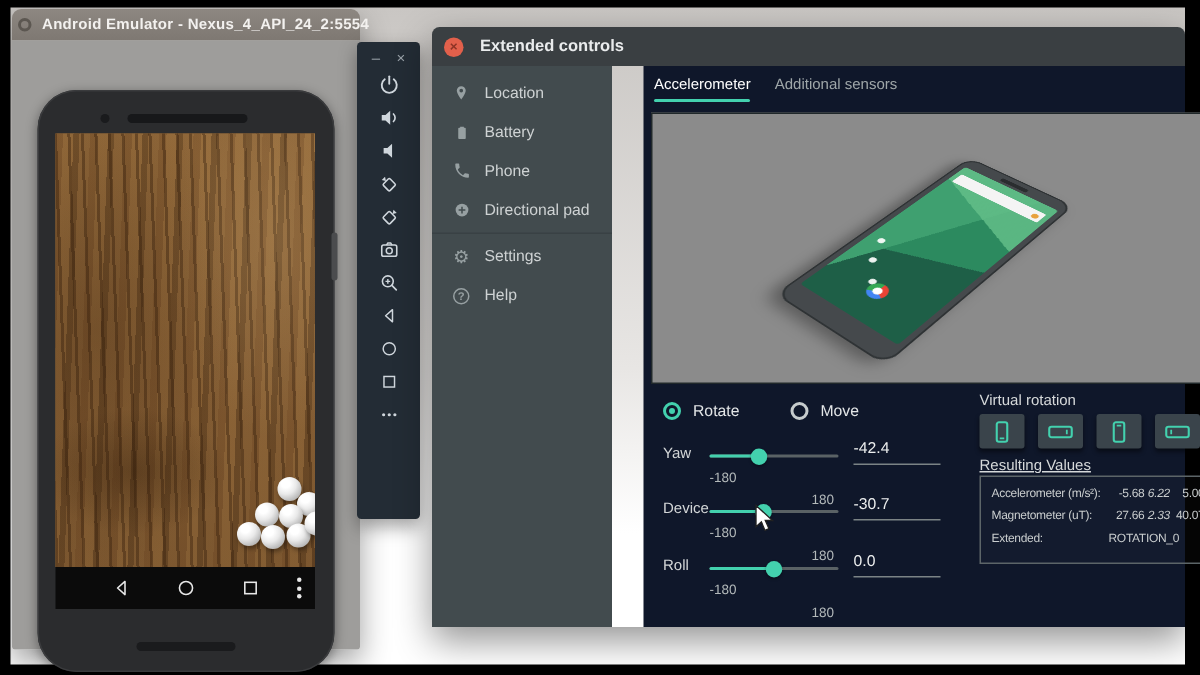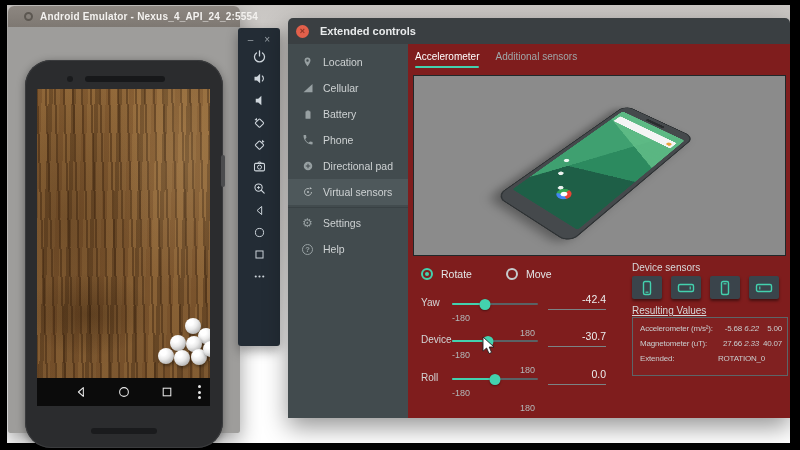--- a/index.html
+++ b/index.html
@@ -2,21 +2,21 @@
 <html style="--accent: #43d1ae;"><head>
 <meta charset="utf-8">
 <style>
   :root{ --accent:#43d1ae; }
   *{margin:0;padding:0;box-sizing:border-box;}
   html,body{width:800px;height:450px;background:#000;font-family:"Liberation Sans",sans-serif;overflow:hidden;position:relative;}
   .desktop{position:absolute;left:7px;top:5px;width:783px;height:438px;background:linear-gradient(180deg,#c9c6c3 0%,#e8e6e4 55%,#ffffff 80%);}
 
   
   .emu{position:absolute;left:8px;top:6px;width:232px;height:427px;border-radius:6px 6px 2px 2px;box-shadow:0 8px 20px rgba(0,0,0,.38);}
-  .emu-titlebar{height:21px;background:linear-gradient(#8d8781,#7e7872);border-radius:6px 6px 0 0;display:flex;align-items:center;padding-left:16px;gap:7px;}
+  .emu-titlebar{height:21px;background:linear-gradient(#8d8781,#7e7872);border-radius:6px 6px 0 0;display:flex;align-items:center;padding-left:4px;gap:7px;}
   .emu-app-icon{width:9px;height:9px;border:2px solid #5c5751;border-radius:50%;flex:none;}
   .emu-title{font-size:10px;font-weight:bold;color:#f3f1ef;white-space:nowrap;letter-spacing:.2px;}
   .emu-body{position:absolute;left:0;top:21px;right:0;bottom:0;background:#9e9d9b;border-radius:0 0 2px 2px;}
   .phone{position:absolute;left:17px;top:33px;width:198px;height:388px;background:#2b2c2e;border-radius:26px;box-shadow:inset 0 0 0 1px #3a3b3d,0 2px 8px rgba(0,0,0,.4);}
   .earpiece{position:absolute;left:60px;top:16px;width:80px;height:6px;background:#17181a;border-radius:3px;}
   .fcam{position:absolute;left:42px;top:16px;width:6px;height:6px;background:#1a1b1d;border-radius:50%;}
   .bspk{position:absolute;left:66px;top:368px;width:66px;height:6px;background:#1a1b1d;border-radius:3px;}
   .sidebtn{position:absolute;right:-2px;top:95px;width:4px;height:32px;background:#4b4c4e;border-radius:2px;}
   .screen{position:absolute;left:12px;top:29px;width:173px;height:289px;overflow:hidden;
     background-color:#7d5830;
@@ -50,21 +50,21 @@
   .sidebar{width:120px;background:#424b4e;padding-top:5px;flex:none;}
   .sb-item{height:26px;display:flex;align-items:center;gap:9px;padding-left:13px;font-size:10.5px;color:#ced2d3;white-space:nowrap;}
   .sb-item.selected{background:#4e585b;}
   .sb-ico{width:13px;height:13px;display:flex;align-items:center;justify-content:center;flex:none;}
   .sb-divider{height:1px;background:#394144;margin:2px 0;}
   .gear-glyph{color:#97a0a2;font-family:"DejaVu Sans",sans-serif;font-size:12px;line-height:12px;}
   .gear-glyph::before{content:"⚙";}
   .help-glyph{width:11px;height:11px;border:1.3px solid #97a0a2;border-radius:50%;color:#97a0a2;font-size:7.5px;font-weight:bold;display:flex;align-items:center;justify-content:center;}
   .help-glyph::before{content:"?";}
 
-  .content{flex:1;background:#7f1d1d;position:relative;}
+  .content{flex:1;background:#0f172a;position:relative;margin-left:21px;}
   .tabs{position:absolute;top:0;left:7px;height:26px;display:flex;gap:16px;align-items:stretch;}
   .tab{font-size:10px;color:#9fa7a9;line-height:26px;position:relative;white-space:nowrap;}
   .tab.active{color:#ffffff;}
   .tab.active::after{content:"";position:absolute;left:0;right:0;bottom:2px;height:2px;background:var(--accent);border-radius:1px;}
 
   .view3d{position:absolute;left:5px;top:31px;width:373px;height:181px;background:#8b8b8b;border:1px solid #20282a;overflow:hidden;}
   .p3d{position:absolute;left:151px;top:13px;width:72px;height:152px;background:#45494c;border-radius:9px;
        box-shadow:-3px 5px 9px rgba(0,0,0,.35), inset 0 0 0 1px #2f3335;
        transform:perspective(600px) rotateX(50deg) rotateZ(40deg) scale(1.3);}
   .p3d-spk{position:absolute;top:4px;left:50%;width:18px;height:2.5px;margin-left:-9px;background:#2a2d2f;border-radius:1px;}
@@ -90,21 +90,21 @@
   .mode-rotate{display:flex;align-items:flex-start;}
 
   .slider-row{position:absolute;left:12px;width:200px;height:28px;}
   .row-yaw{top:249px;} .row-pitch{top:286px;} .row-roll{top:324px;}
   .s-label{position:absolute;left:1px;top:4px;font-size:10px;color:#d3d6d7;}
   .s-track{position:absolute;left:32px;top:10px;width:86px;height:2px;background:#5a6265;border-radius:1px;}
   .track-fill{position:absolute;left:0;top:0;height:2px;background:var(--accent);border-radius:1px;}
   .thumb{position:absolute;top:-4.5px;width:11px;height:11px;border-radius:50%;background:var(--accent);transform:translateX(-50%);box-shadow:0 1px 2px rgba(0,0,0,.4);}
   .s-min{position:absolute;left:32px;top:20px;font-size:9px;color:#b3b9ba;}
   .s-max{position:absolute;left:100px;top:35px;font-size:9px;color:#b3b9ba;}
-  .s-value{position:absolute;left:128px;top:0;width:58px;text-align:right;font-size:10.5px;color:#eceeee;border-bottom:1px solid #7b8385;padding-bottom:4px;}
+  .s-value{position:absolute;left:128px;top:0;width:58px;font-size:10.5px;color:#eceeee;border-bottom:1px solid #7b8385;padding-bottom:4px;}
 
   .rpanel{position:absolute;left:224px;top:218px;width:158px;color:#d6d9da;}
   .dr-label{position:absolute;top:0;left:0;font-size:10px;white-space:nowrap;}
   .dr-btns{position:absolute;top:14px;left:0;display:flex;gap:9px;}
   .dr-btn{width:30px;height:23px;background:#3a444b;border-radius:2px;box-shadow:0 2px 3px rgba(0,0,0,.45);display:flex;align-items:center;justify-content:center;}
   .rv-title{position:absolute;top:43px;left:0;font-size:10px;white-space:nowrap;text-decoration:underline;}
   .rv-box{position:absolute;top:55px;left:0;width:156px;border:1px solid #5c6568;background:rgba(255,255,255,.02);padding:6px 7px;}
   .rv-row{display:flex;height:15px;font-size:8px;color:#c9cdce;white-space:nowrap;letter-spacing:-.2px;}
   .rv-label{width:78px;flex:none;overflow:visible;}
   .rv-vals{flex:1;display:flex;}
@@ -253,28 +253,20 @@
       <div class="sb-item">
         <span class="sb-ico">
             <svg width="11" height="12" viewBox="0 0 24 24">
               <path d="M12 2a6.5 6.5 0 0 0-6.5 6.5C5.5 13 12 21.5 12 21.5s6.5-8.5 6.5-13A6.5 6.5 0 0 0 12 2zm0 9.2a2.7 2.7 0 1 1 0-5.4 2.7 2.7 0 0 1 0 5.4z" fill="#97a0a2"></path>
             </svg>
           </span>
         <span>Location</span>
       </div>
       <div class="sb-item">
         <span class="sb-ico">
-            <svg width="12" height="12" viewBox="0 0 24 24">
-              <path d="M3 20.5L21 4v16.5H3z" fill="#97a0a2"></path>
-            </svg>
-          </span>
-        <span>Cellular</span>
-      </div>
-      <div class="sb-item">
-        <span class="sb-ico">
             <svg width="10" height="13" viewBox="0 0 24 24">
               <path d="M9 4V2.5h6V4h1.7c.7 0 1.3.6 1.3 1.3v15.4c0 .7-.6 1.3-1.3 1.3H7.3c-.7 0-1.3-.6-1.3-1.3V5.3C6 4.6 6.6 4 7.3 4H9z" fill="#97a0a2"></path>
             </svg>
           </span>
         <span>Battery</span>
       </div>
       <div class="sb-item">
         <span class="sb-ico">
             <svg width="12" height="12" viewBox="0 0 24 24">
               <path d="M6.6 10.8c1.5 2.9 3.8 5.2 6.7 6.7l2.2-2.2c.3-.3.7-.4 1-.2 1.2.4 2.4.6 3.7.6.6 0 1 .4 1 1V20c0 .6-.4 1-1 1C10.8 21 3 13.2 3 3.2 3 2.6 3.4 2 4 2h3.3c.6 0 1 .4 1 1 0 1.3.2 2.5.6 3.7.1.4 0 .8-.2 1l-2.1 2.1z" fill="#97a0a2"></path>
@@ -283,30 +275,20 @@
         <span>Phone</span>
       </div>
       <div class="sb-item">
         <span class="sb-ico">
             <svg width="12" height="12" viewBox="0 0 24 24">
               <circle cx="12" cy="12" r="8.5" fill="#97a0a2"></circle>
               <path d="M12 7.5v9M7.5 12h9" stroke="#424b4e" stroke-width="2"></path>
             </svg>
           </span>
         <span>Directional pad</span>
-      </div>
-      <div class="sb-item selected">
-        <span class="sb-ico">
-            <svg width="12" height="12" viewBox="0 0 24 24">
-              <path d="M19 12a7 7 0 1 1-4-6.3" fill="none" stroke="#b8bec0" stroke-width="1.8"></path>
-              <path d="M15.5 2l0.6 4.6L20 5z" fill="#b8bec0"></path>
-              <circle cx="12" cy="12" r="2" fill="#b8bec0"></circle>
-            </svg>
-          </span>
-        <span>Virtual sensors</span>
       </div>
       <div class="sb-divider"></div>
       <div class="sb-item">
         <span class="sb-ico gear-glyph"></span>
         <span>Settings</span>
       </div>
       <div class="sb-item">
         <span class="sb-ico">
             <span class="help-glyph"></span>
           </span>
@@ -369,21 +351,21 @@
         <div class="s-track">
             <div class="track-fill" style="width: 50%;"></div>
             <div class="thumb" style="left: 50%;"></div>
           </div>
         <span class="s-min">-180</span>
         <span class="s-max">180</span>
         <span class="s-value">0.0</span>
       </div>
 
       <div class="rpanel">
-        <span class="dr-label">Device sensors</span>
+        <span class="dr-label">Virtual rotation</span>
         <div class="dr-btns">
           <span class="dr-btn">
               <svg width="18" height="16" viewBox="0 0 18 16">
                 <rect x="5.5" y="1.5" width="7" height="13" rx="1.5" fill="none" stroke="#43d1ae" stroke-width="1.4"></rect>
                 <path d="M7.5 12.2h3" stroke="#43d1ae" stroke-width="1.2"></path>
               </svg>
             </span>
           <span class="dr-btn">
               <svg width="18" height="16" viewBox="0 0 18 16">
                 <rect x="1.5" y="4.5" width="15" height="7" rx="1.5" fill="none" stroke="#43d1ae" stroke-width="1.4"></rect>

